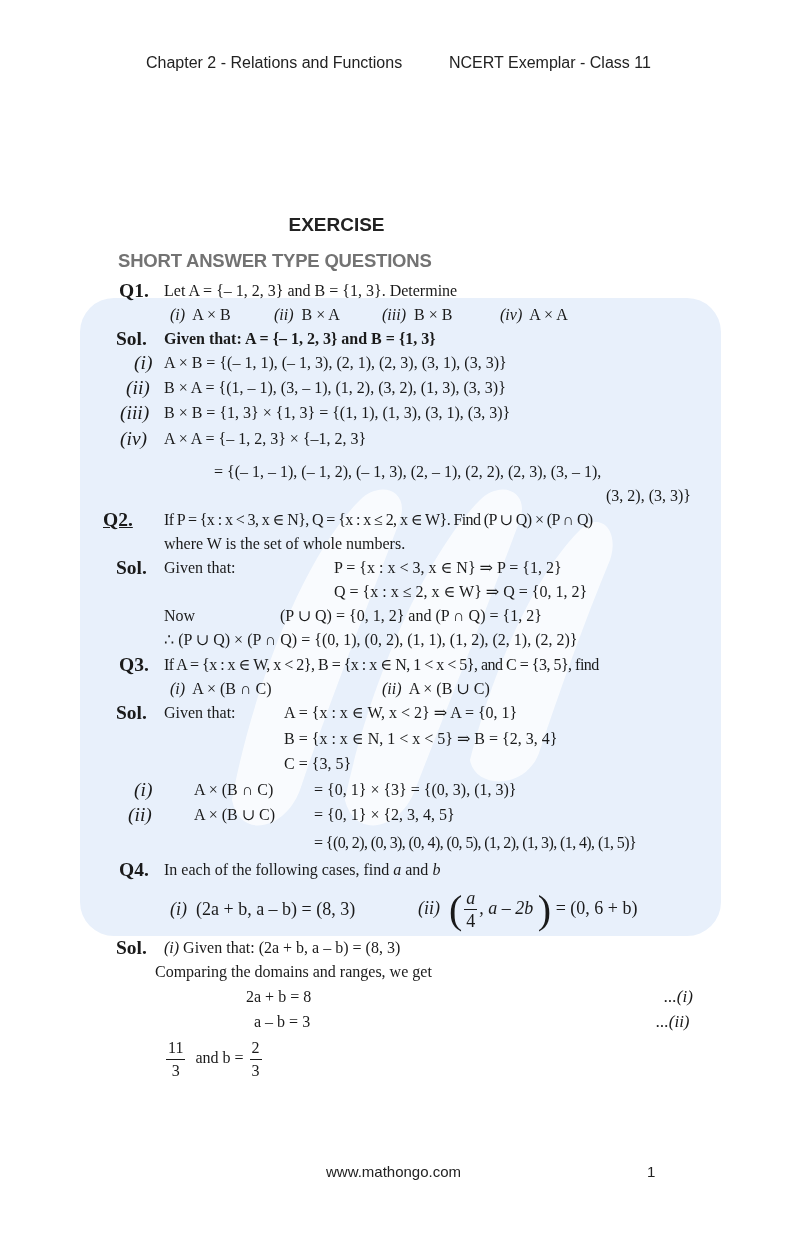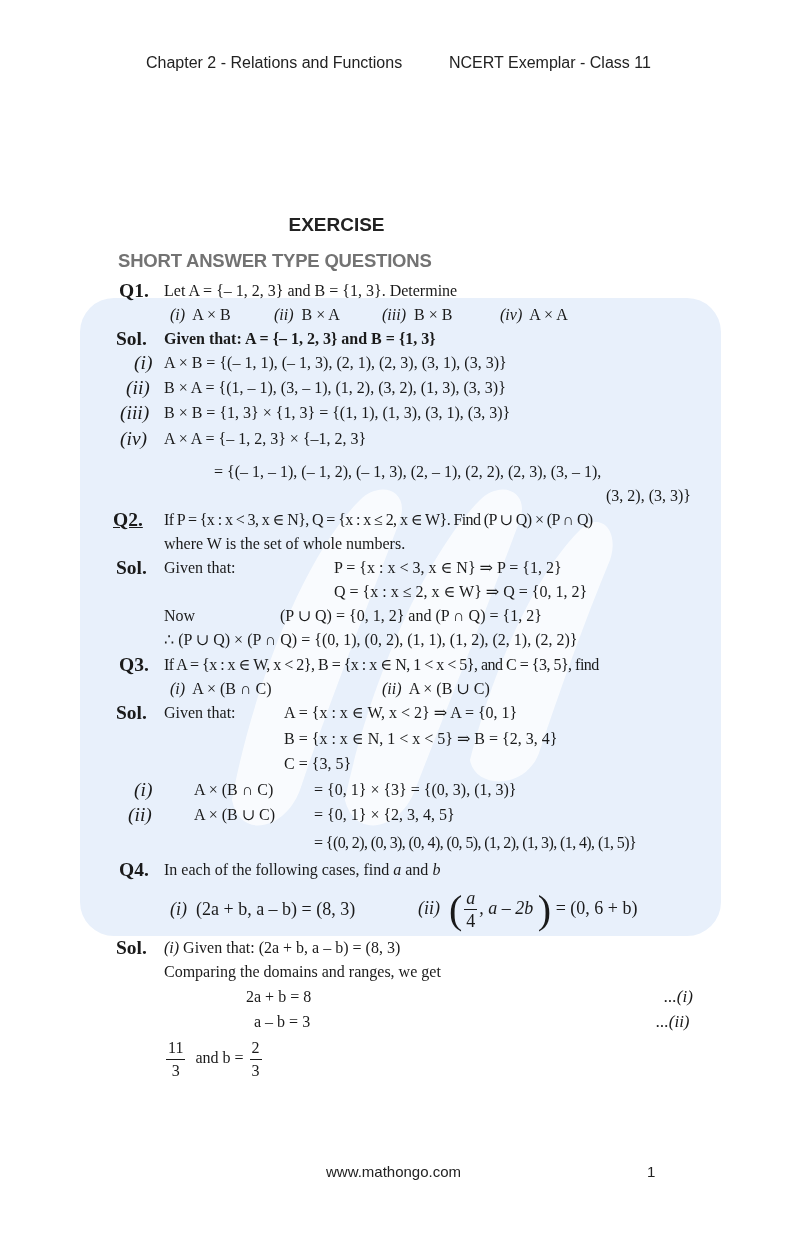--- a/index.html
+++ b/index.html
@@ -78,21 +78,21 @@
 <div class="ln" style="left:164px; top:351px;">A × B = {(– 1, 1), (– 1, 3), (2, 1), (2, 3), (3, 1), (3, 3)}</div>
 <div class="rn it" style="left:126px; top:376px;">(ii)</div>
 <div class="ln" style="left:164px; top:376px;">B × A = {(1, – 1), (3, – 1), (1, 2), (3, 2), (1, 3), (3, 3)}</div>
 <div class="rn it" style="left:120px; top:401px;">(iii)</div>
 <div class="ln" style="left:164px; top:401px;">B × B = {1, 3} × {1, 3} = {(1, 1), (1, 3), (3, 1), (3, 3)}</div>
 <div class="rn it" style="left:120px; top:427px;">(iv)</div>
 <div class="ln" style="left:164px; top:427px;">A × A = {– 1, 2, 3} × {–1, 2, 3}</div>
 <div class="ln" style="left:214px; top:460px;">= {(– 1, – 1), (– 1, 2), (– 1, 3), (2, – 1), (2, 2), (2, 3), (3, – 1),</div>
 <div class="ln" style="left:606px; top:484px;">(3, 2), (3, 3)}</div>
 
-<div class="lbl" style="left:113px; top:508px;text-decoration:underline;">Q2.</div>
+<div class="lbl" style="left:103px; top:508px;text-decoration:underline;">Q2.</div>
 <div class="ln" style="left:164px; top:508px; letter-spacing:-0.6px;">If P = {x : x &lt; 3, x ∈ N}, Q = {x : x ≤ 2, x ∈ W}. Find (P ∪ Q) × (P ∩ Q)</div>
 <div class="ln" style="left:164px; top:532px;">where W is the set of whole numbers.</div>
 <div class="lbl" style="left:116px; top:556px;">Sol.</div>
 <div class="ln" style="left:164px; top:556px;">Given that:</div>
 <div class="ln" style="left:334px; top:556px;">P = {x : x &lt; 3, x ∈ N}   ⇒   P = {1, 2}</div>
 <div class="ln" style="left:334px; top:580px;">Q = {x : x ≤ 2, x ∈ W}   ⇒   Q = {0, 1, 2}</div>
 <div class="ln" style="left:164px; top:604px;">Now</div>
 <div class="ln" style="left:280px; top:604px;">(P ∪ Q) = {0, 1, 2} and (P ∩ Q) = {1, 2}</div>
 <div class="ln" style="left:164px; top:628px;">∴  (P ∪ Q) × (P ∩ Q) = {(0, 1), (0, 2), (1, 1), (1, 2), (2, 1), (2, 2)}</div>
 
@@ -130,21 +130,21 @@
 <div class="ln" style="left:418px; top:878px; font-size:18px; line-height:60px;">
   <span class="it">(ii)</span>&nbsp;
   <span class="big">(</span><span class="frac"><span class="num it">a</span><span class="den">4</span></span><span class="it">, a – 2b</span>&nbsp;<span class="big">)</span>
   <span>= (0, 6 + b)</span>
 </div>
 
 <div class="lbl" style="left:116px; top:936px;">Sol.</div>
 <div class="ln" style="left:164px; top:936px;">
   <span class="it">(i)</span><span> Given that: (2a + b, a – b) = (8, 3)</span>
 </div>
-<div class="ln" style="left:164px; top:960px;">Comparing the domains and ranges, we get</div>
+<div class="ln" style="left:155px; top:960px;">Comparing the domains and ranges, we get</div>
 <div class="ln" style="left:246px; top:985px;">2a + b = 8</div>
 <div class="ln it" style="left:664px; top:985px; font-size:17px;">...(i)</div>
 <div class="ln" style="left:254px; top:1010px;">a – b = 3</div>
 <div class="ln it" style="left:656px; top:1010px; font-size:17px;">...(ii)</div>
 <div class="ln" style="left:164px; top:1034px; line-height:48px;">
   <span class="frac"><span class="num">11</span><span class="den">3</span></span>
   &nbsp;<span>and  b =</span>
   <span class="frac"><span class="num">2</span><span class="den">3</span></span>
 </div>
 

